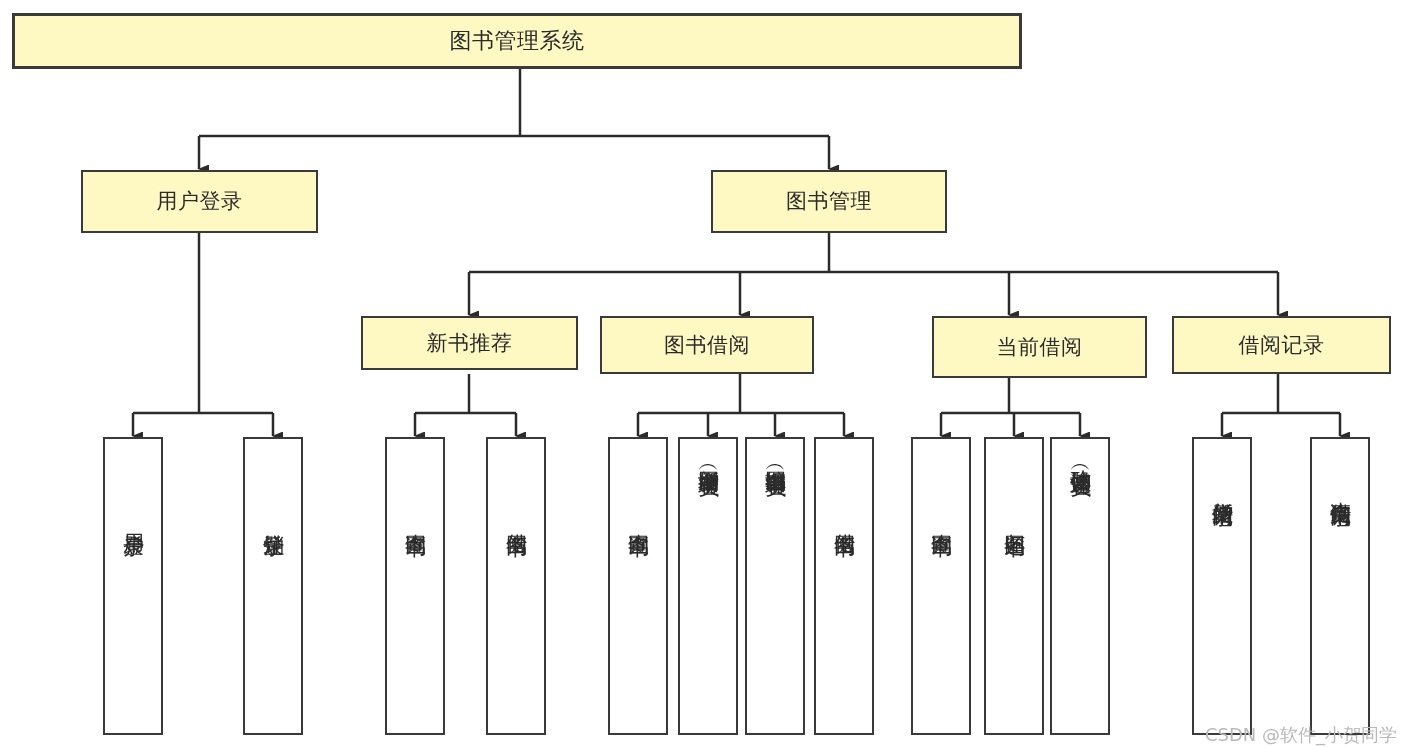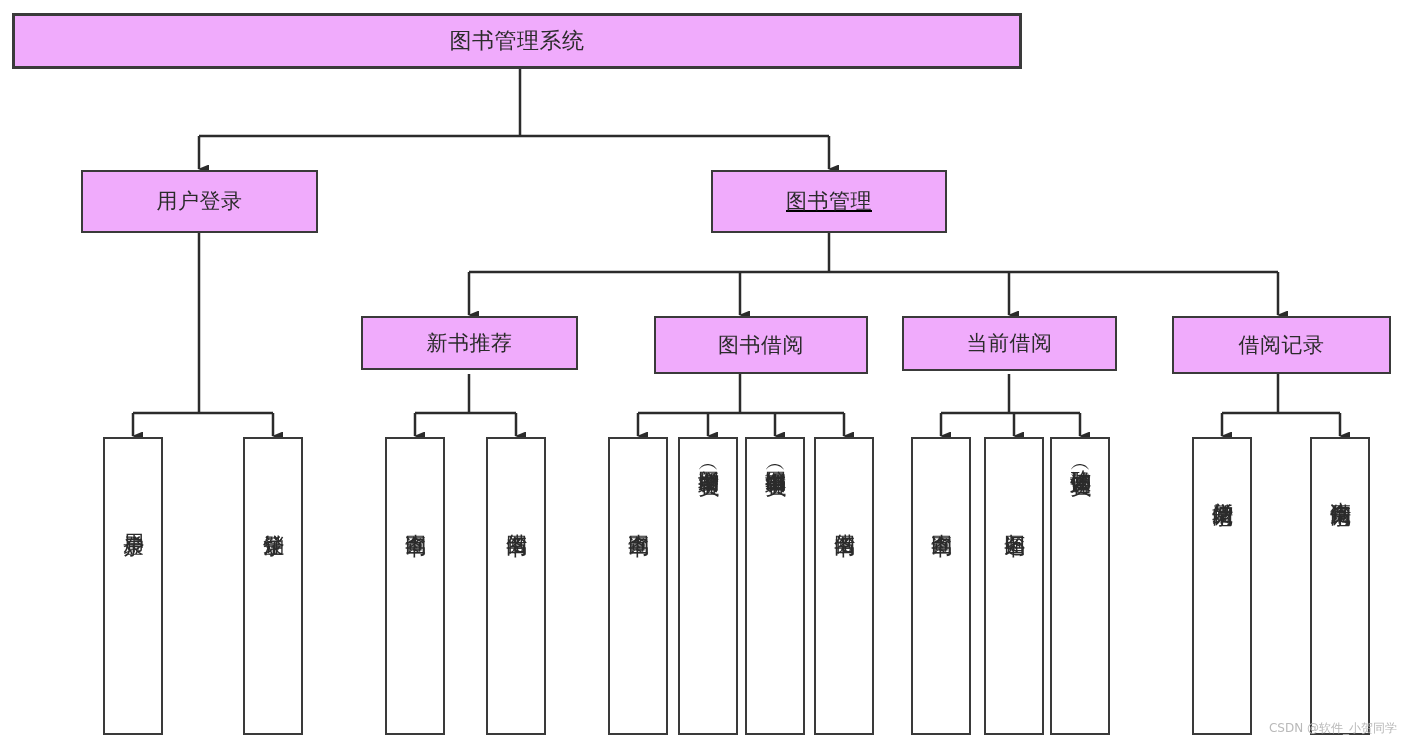--- a/index.html
+++ b/index.html
@@ -1,34 +1,34 @@
 <!DOCTYPE html>
 <html><head>
 <meta charset="utf-8">
 <style>
   html,body{margin:0;padding:0;background:#ffffff;}
   body{width:1405px;height:747px;overflow:hidden;
        font-family:"DejaVu Sans","Liberation Sans",sans-serif;}
   #diagram-root{position:relative;width:1405px;height:747px;background:#fff;}
   svg.conn-layer{position:absolute;left:0;top:0;width:1405px;height:747px;}
-  .node-box{position:absolute;background:#f0abfc;border:2.5px solid #3a3a3a;
+  .node-box{position:absolute;background:#fef9c3;border:2.5px solid #3a3a3a;
             box-sizing:border-box;display:flex;align-items:center;justify-content:center;}
   .node-box.level-0{border-width:3px;}
   .node-label-h{font-size:21px;color:#2b2b2b;letter-spacing:.5px;
                 white-space:nowrap;line-height:1;}
   .node-box.level-0 .node-label-h{font-size:22px;}
   .leaf-box{position:absolute;background:#ffffff;border:2.5px solid #3a3a3a;
             box-sizing:border-box;display:flex;align-items:flex-start;justify-content:center;}
   .leaf-label-v{writing-mode:vertical-rl;text-orientation:upright;
                 font-size:21px;color:#2b2b2b;line-height:1.22;letter-spacing:1px;
                 white-space:nowrap;}
   .leaf-box.pad-top .leaf-label-v{margin-top:78px;}
   .leaf-box.pad-top3 .leaf-label-v{margin-top:14px;}
   .leaf-box.pad-top4 .leaf-label-v{margin-top:46px;}
-  .watermark{position:absolute;right:8px;bottom:10px;font-size:12px;color:#b9b9b9;
+  .watermark{position:absolute;right:8px;bottom:0;font-size:18px;color:#b9b9b9;
              white-space:nowrap;user-select:none;}
 </style>
 </head>
 <body>
 
 <div id="diagram-root">
 
   <svg class="conn-layer" viewBox="0 0 1405 747" xmlns="http://www.w3.org/2000/svg">
     <defs>
       <marker id="arrowhead" markerWidth="9" markerHeight="11" refX="4.5" refY="10" orient="auto" markerUnits="userSpaceOnUse">
@@ -72,30 +72,30 @@
       </g>
   </svg>
 
   <div id="node-layer">
       <div class="node-box level-0" style="left: 12px; top: 13px; width: 1010px; height: 56px;">
         <span class="node-label-h">图书管理系统</span>
       </div>
       <div class="node-box level-1" style="left: 81px; top: 170px; width: 237px; height: 63px;">
         <span class="node-label-h">用户登录</span>
       </div>
-      <div class="node-box level-1" style="left: 711px; top: 170px; width: 236px; height: 63px; text-decoration: underline;">
+      <div class="node-box level-1" style="left: 711px; top: 170px; width: 236px; height: 63px;">
         <span class="node-label-h">图书管理</span>
       </div>
       <div class="node-box level-2" style="left: 361px; top: 316px; width: 217px; height: 54px;">
         <span class="node-label-h">新书推荐</span>
       </div>
-      <div class="node-box level-2" style="left: 654px; top: 316px; width: 214px; height: 58px;">
+      <div class="node-box level-2" style="left: 600px; top: 316px; width: 214px; height: 58px;">
         <span class="node-label-h">图书借阅</span>
       </div>
-      <div class="node-box level-2" style="left: 902px; top: 316px; width: 215px; height: 55px; text-align: right;">
+      <div class="node-box level-2" style="left: 932px; top: 316px; width: 215px; height: 62px; text-align: right;">
         <span class="node-label-h">当前借阅</span>
       </div>
       <div class="node-box level-2" style="left: 1172px; top: 316px; width: 219px; height: 58px;">
         <span class="node-label-h">借阅记录</span>
       </div>
     </div>
   <div id="leaf-layer">
       <div class="leaf-box pad-top" style="left: 103px; top: 437px; width: 60px; height: 298px;">
         <span class="leaf-label-v">用户登录</span>
       </div>

